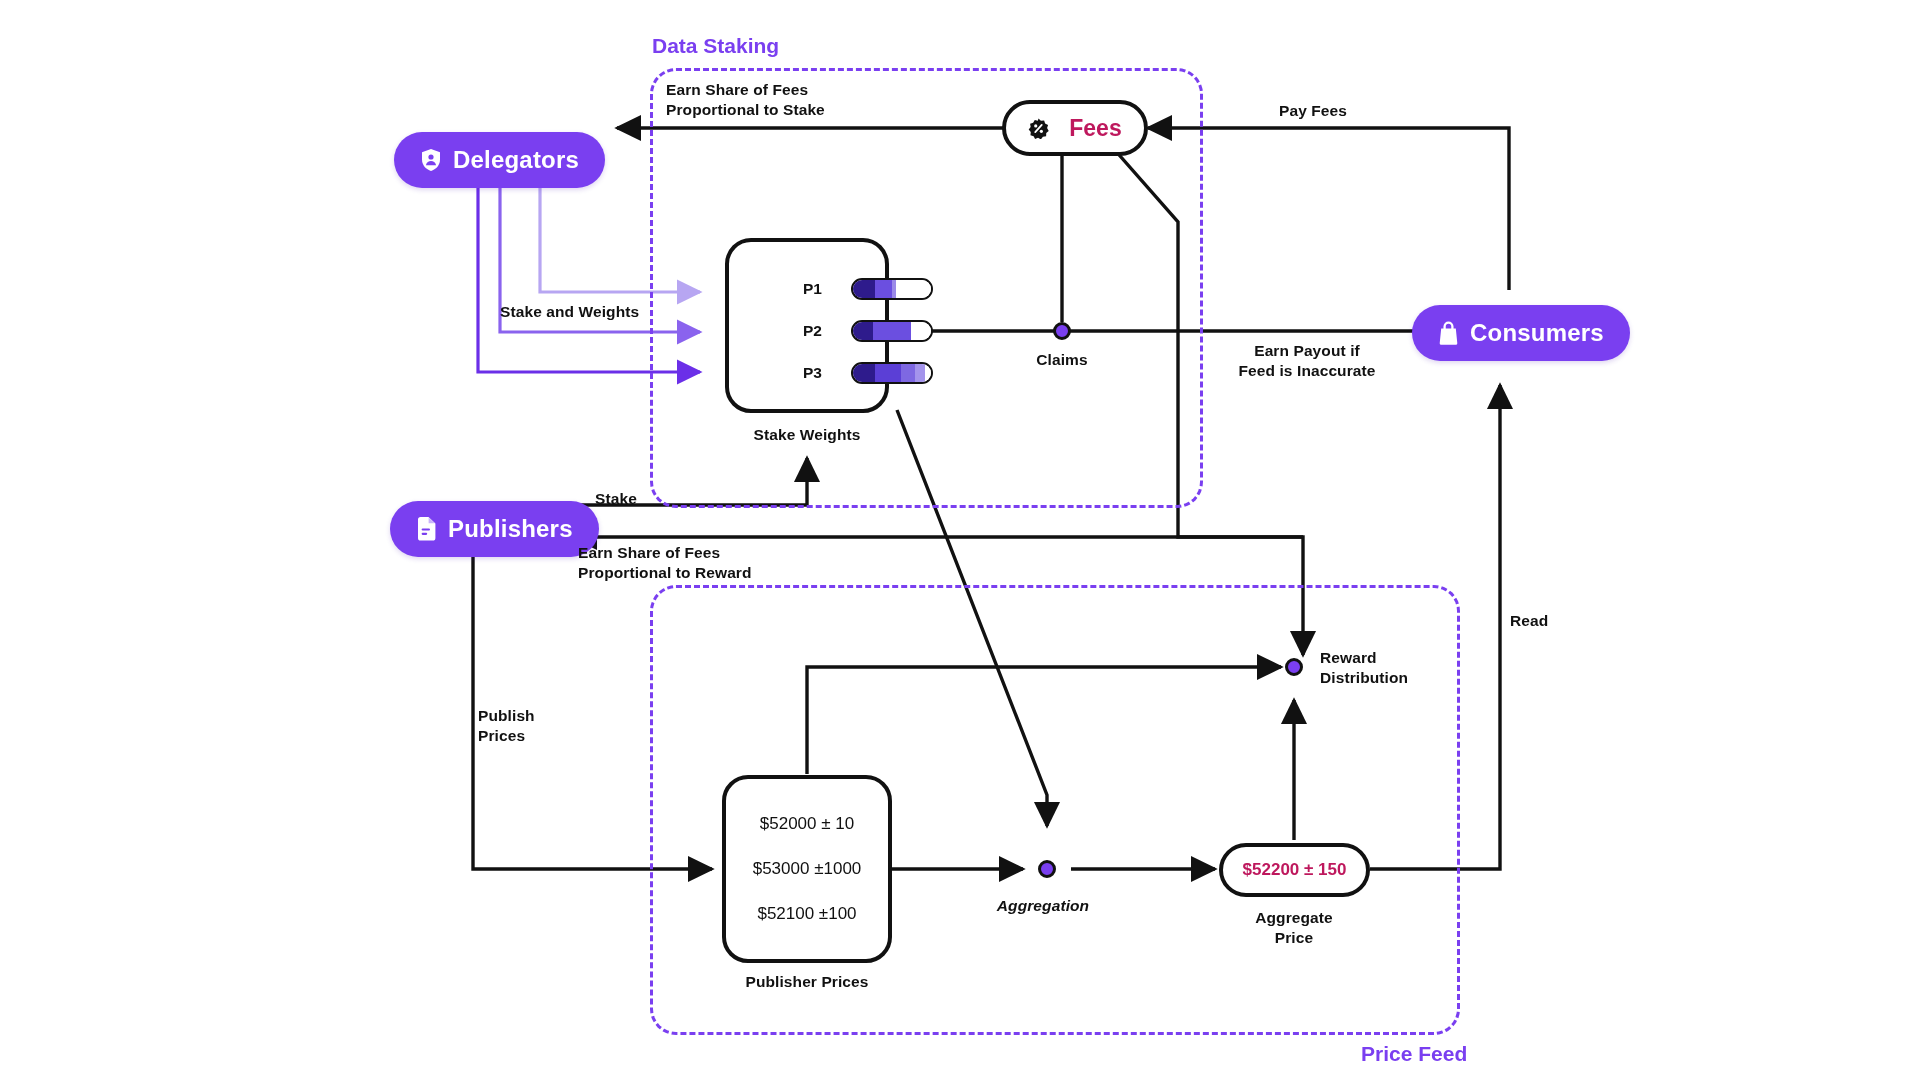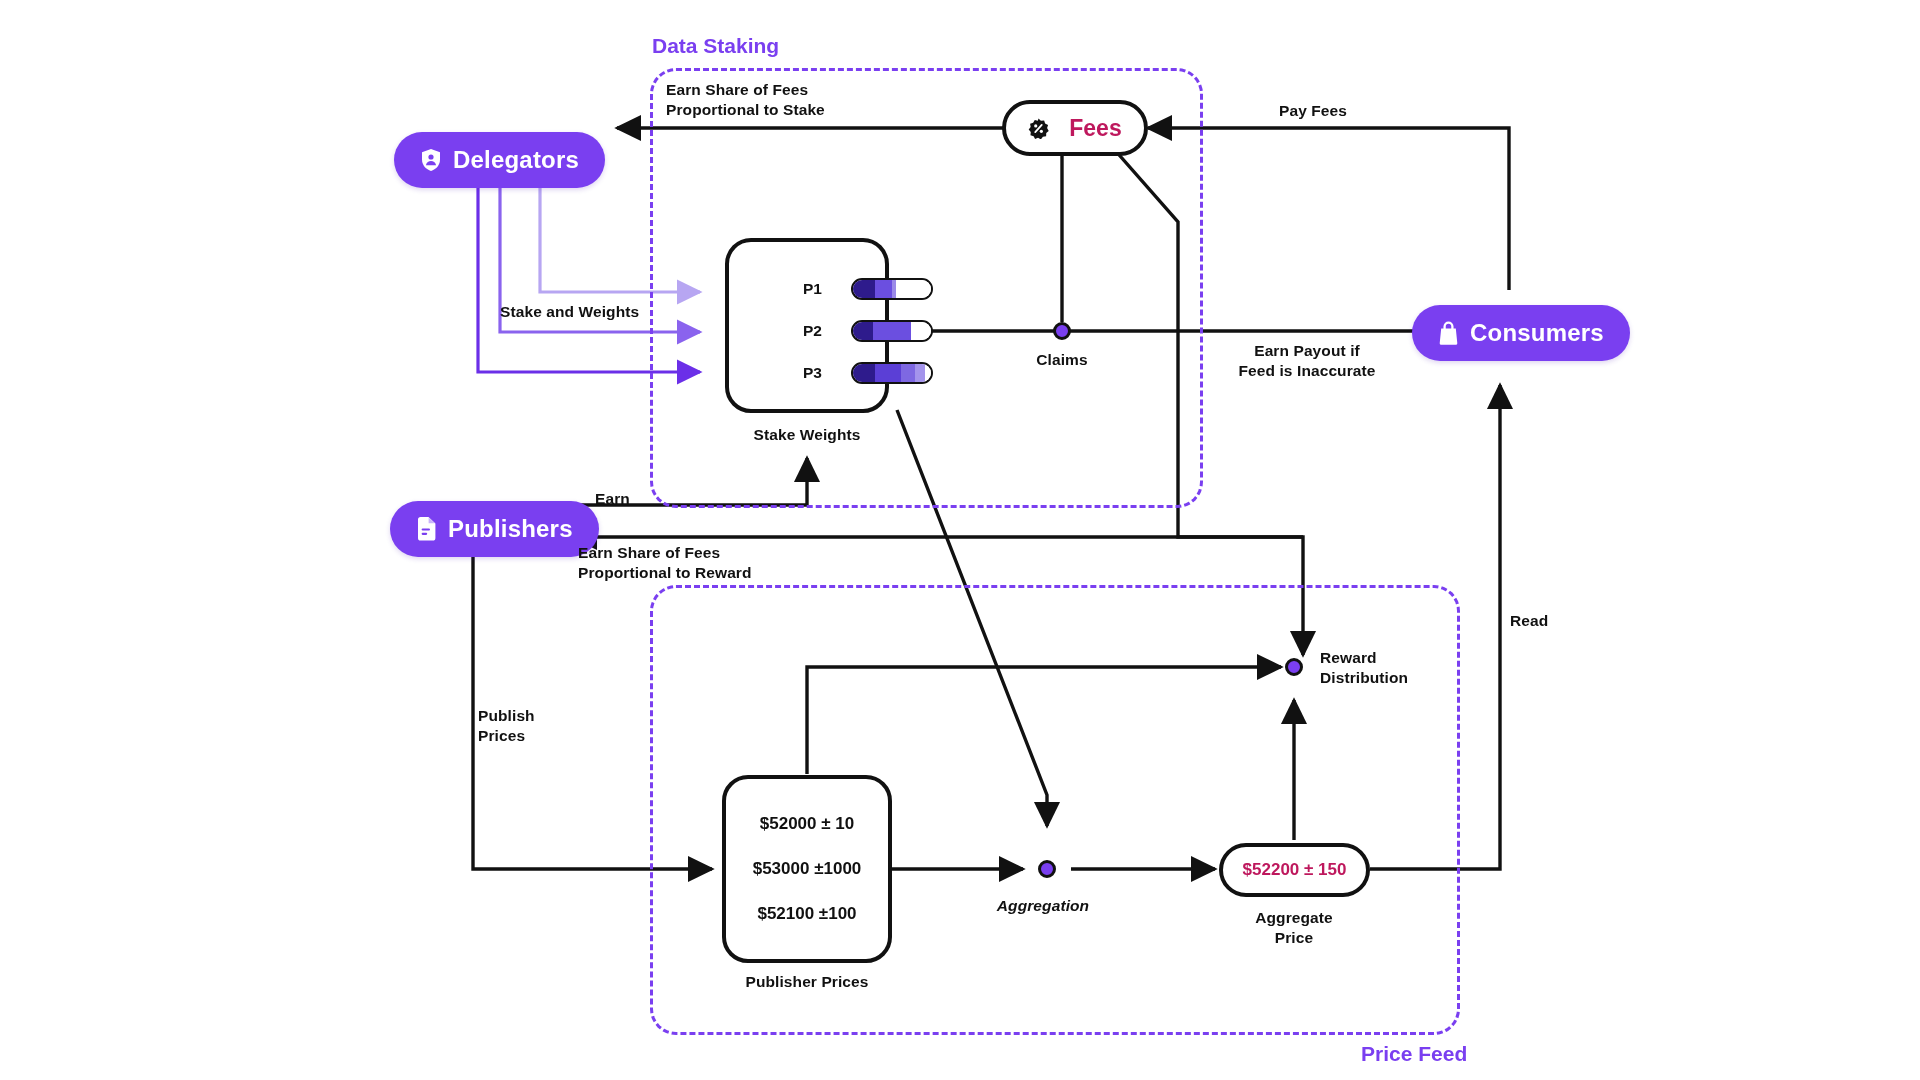--- a/index.html
+++ b/index.html
@@ -150,21 +150,21 @@
   .price-list {
     position: absolute;
     display: flex;
     flex-direction: column;
     align-items: center;
     justify-content: space-around;
     box-sizing: border-box;
   }
   .price-item {
     font-size: 17px;
-    font-weight: bold;
+    font-weight: normal;
     color: #111111;
     white-space: nowrap;
   }
 </style>
 </head>
 <body>
 
 <div id="diagram-root">
 
   <svg id="wire-layer" viewBox="0 0 1920 1080" xmlns="http://www.w3.org/2000/svg">
@@ -338,21 +338,21 @@
   <div class="edge-label" style="left:666px; top:80px; width:260px;">Earn Share of Fees
 Proportional to Stake</div>
 
   <div class="edge-label" style="left:1279px; top:101px;">Pay Fees</div>
 
   <div class="edge-label" style="left:500px; top:302px;">Stake and Weights</div>
 
   <div class="edge-label" style="left:1207px; top:341px; width:200px; text-align:center;">Earn Payout if
 Feed is Inaccurate</div>
 
-  <div class="edge-label" style="left:595px; top:489px;">Earn</div>
+  <div class="edge-label" style="left:595px; top:489px;">Stake</div>
 
   <div class="edge-label" style="left:578px; top:543px; width:260px;">Earn Share of Fees
 Proportional to Reward</div>
 
   <div class="edge-label" style="left:478px; top:706px;">Publish
 Prices</div>
 
   <div class="edge-label" style="left:1510px; top:611px;text-align:center;">Read</div>
 
 </div>

